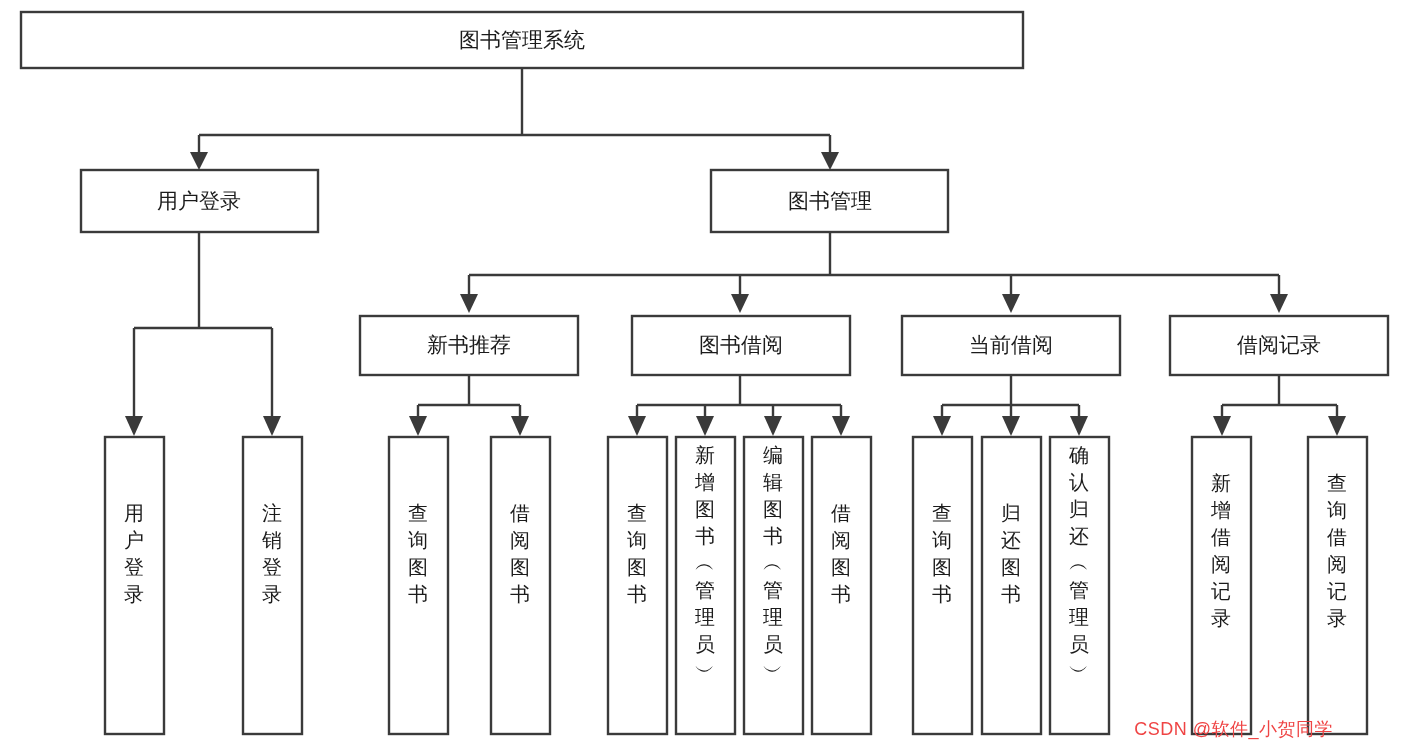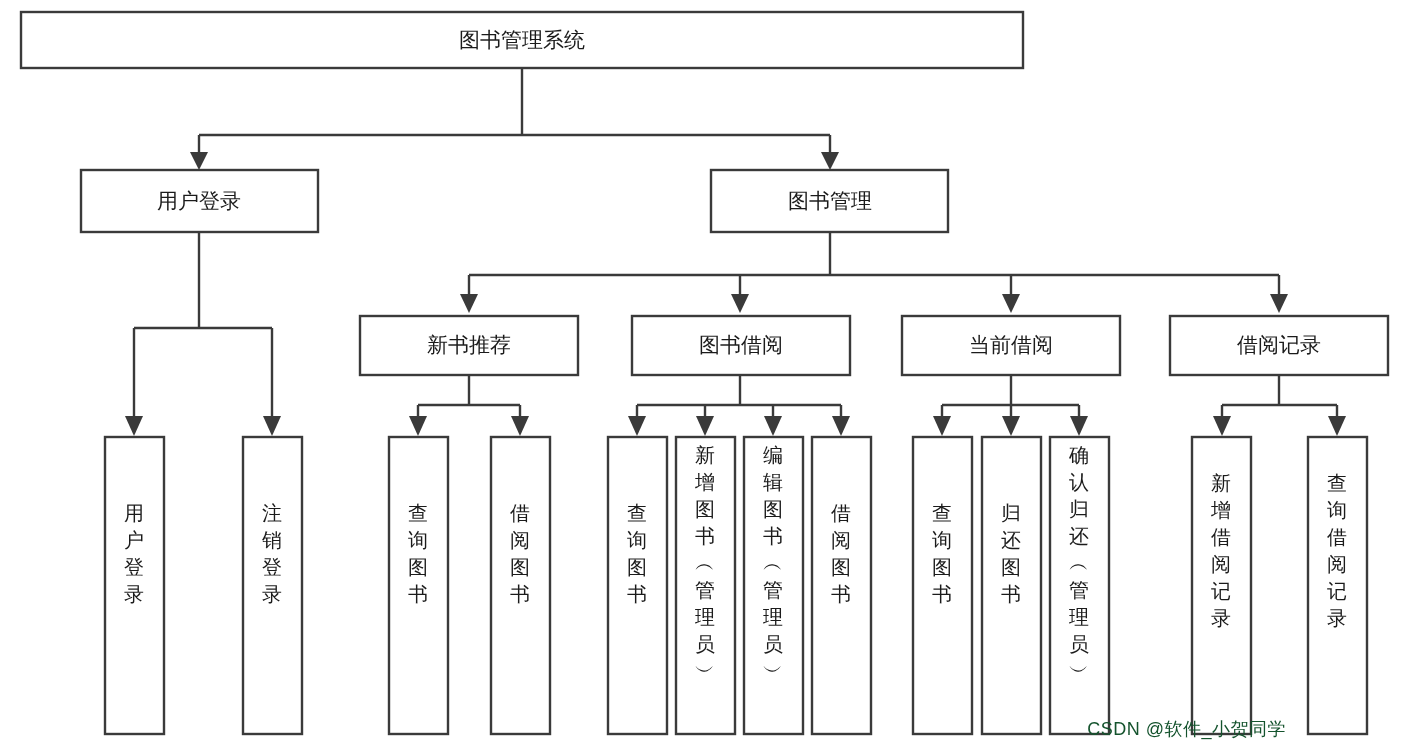--- a/index.html
+++ b/index.html
@@ -11,20 +11,21 @@
     width: 1405px;
     height: 747px;
     font-family: "Liberation Sans", "DejaVu Sans", sans-serif;
     overflow: hidden;
   }
   #diagram-root {
     position: relative;
     width: 1298px;
     height: 747px;
     background: #ffffff;
+    padding-left: 47px;
   }
   svg.diagram-svg {
     position: absolute;
     left: 0;
     top: 0;
     width: 1405px;
     height: 747px;
   }
   .node-box {
     fill: #ffffff;
@@ -51,21 +52,21 @@
   .node-label-vertical {
     fill: #1b1b1b;
     font-family: "Liberation Sans", "DejaVu Sans", sans-serif;
     font-size: 20px;
     text-anchor: middle;
   }
   .watermark {
     position: absolute;
     right: 12px;
     bottom: 6px;
-    color: #14532d;
+    color: #ef4444;
     font-size: 18px;
     font-family: "Liberation Sans", "DejaVu Sans", sans-serif;
     letter-spacing: 0.5px;
     white-space: nowrap;
     user-select: none;
   }
 </style>
 </head>
 <body>
 

